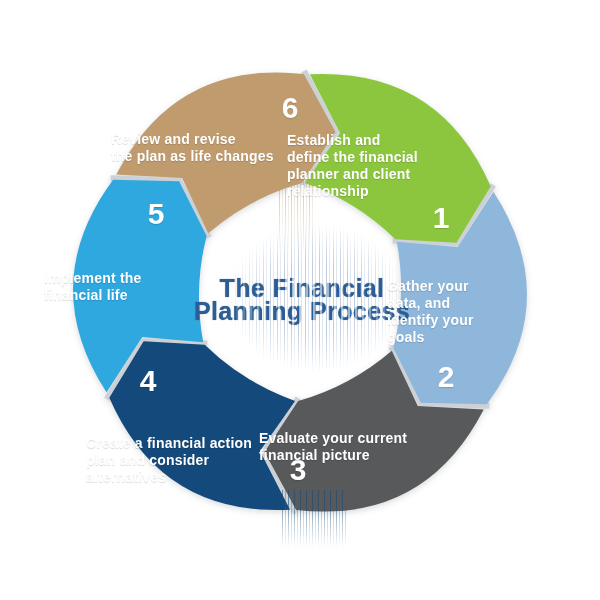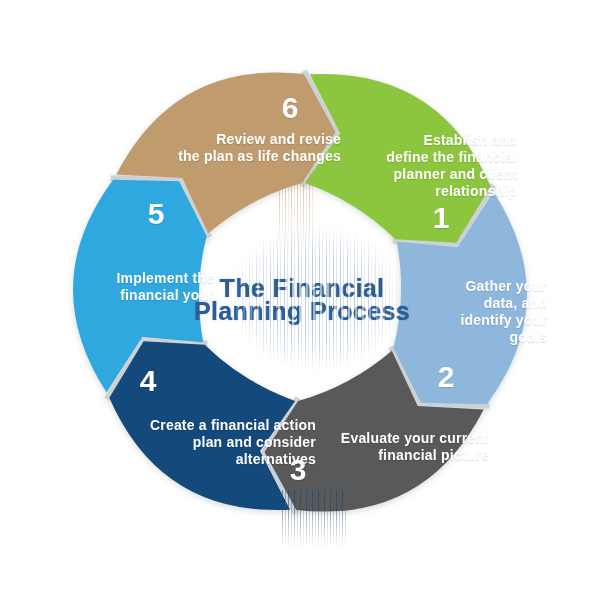--- a/index.html
+++ b/index.html
@@ -14,21 +14,21 @@
     background: #ffffff;
   }
   .stage svg {
     position: absolute; left: 0; top: 0;
     filter: drop-shadow(0 2px 3px rgba(40,50,60,0.18));
   }
   .seg-label {
     position: absolute;
     width: 230px;
     transform: translate(-50%, -50%);
-    text-align: right;
+    text-align: left;
     color: #ffffff;
     font-size: 14px;
     line-height: 17px;
     font-weight: bold;
     letter-spacing: 0.2px;
     white-space: pre-line;
     text-shadow: 0 1px 1px rgba(0,0,0,0.15);
     pointer-events: none;
   }
   .seg-number {
@@ -133,21 +133,21 @@
   <div class="seg-label" style="left: 402px; top: 166px; color: rgb(255, 255, 255);">Establish and
 define the financial
 planner and client
 relationship</div>
   <div class="seg-label" style="left: 467px; top: 312px; width: 160px; color: rgb(255, 255, 255);">Gather your
 data, and
 identify your
 goals</div>
   <div class="seg-label" style="left: 374px; top: 447px; color: rgb(255, 255, 255);">Evaluate your current
 financial picture</div>
-  <div class="seg-label" style="left: 201px; top: 442px; color: rgb(255, 255, 255);">Create a financial action
+  <div class="seg-label" style="left: 201px; top: 460px; color: rgb(255, 255, 255);">Create a financial action
 plan and consider
 alternatives</div>
   <div class="seg-label" style="left: 129px; top: 287px; width: 170px; color: rgb(255, 255, 255);">Implement the
-financial your</div>
+financial life</div>
   <div class="seg-label" style="left: 226px; top: 148px; color: rgb(255, 255, 255);">Review and revise
 the plan as life changes</div>
 
 </div>
 
 </body></html>

